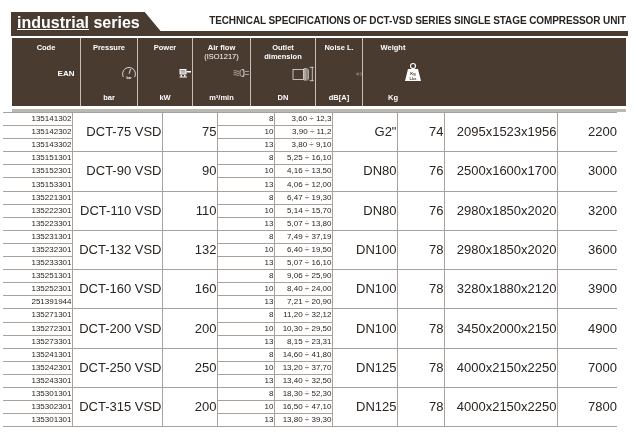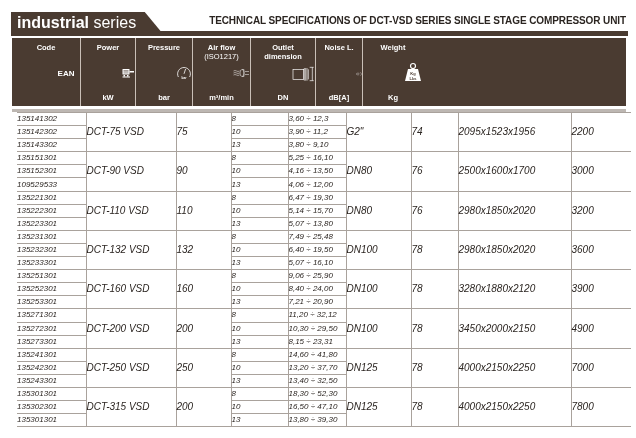--- a/index.html
+++ b/index.html
@@ -5,22 +5,22 @@
   * { box-sizing: border-box; margin: 0; padding: 0; }
   html, body { width: 636px; height: 438px; background: #ffffff; overflow: hidden; }
   body { font-family: "Liberation Sans", sans-serif; color: #2b2521; position: relative; }
 
   .title-tab {
     position: absolute; left: 11px; top: 12px; width: 152px; height: 22px;
     background: #4a3b31;
     clip-path: polygon(0 0, 88% 0, 100% 100%, 0 100%);
     color: #fff; padding-left: 6px; line-height: 22px; font-size: 16px;
   }
-  .title-tab b { font-weight: bold; }
-  .title-tab span.light { font-weight: normal; margin-top: 20px; }
+  .title-tab b { font-weight: bold; text-decoration: underline; }
+  .title-tab span.light { font-weight: bold; margin-top: 20px; }
   .title-bar {
     position: absolute; left: 11px; top: 31px; width: 617px; height: 5px; background: #4a3b31;
   }
   .doc-title {
     position: absolute; right: 10px; top: 15px; font-size: 10px; font-weight: bold;
     letter-spacing: -0.1px; color: #2b2521;
   }
 
   .header {
     position: absolute; left: 12px; top: 38px; width: 614px; height: 68px;
@@ -31,73 +31,73 @@
     font-size: 7.5px; font-weight: bold; height: 100%;
   }
   .hcell:last-child { border-right: none; }
   .hcell .top { position: absolute; top: 5px; left: 0; right: 0; line-height: 9px; }
   .hcell .mid { position: absolute; top: 30px; left: 0; right: 0; display: flex; justify-content: center; padding-left: 40px; }
   .hcell .bot { position: absolute; bottom: 4px; left: 0; right: 0; }
 
   .sep { position: absolute; left: 12px; top: 109px; width: 614px; height: 3px; background: #bdb7b2; }
 
   table.data {
-    position: absolute; left: 17px; top: 112px; width: 614px; border-collapse: collapse;
-    font-size: 8px; text-align: left; font-style: italic;
+    position: absolute; left: 3px; top: 112px; width: 614px; border-collapse: collapse;
+    font-size: 8px; text-align: right;
   }
   table.data td { border: 1px solid #a9a29c; height: 13.1px; padding: 0; line-height: 12px; }
   table.data td.code { border-left: none; }
   table.data td.w { border-right: none; }
   table.data tr.group-start td { border-top: 1.5px solid #a9a29c; }
-  table.data td.span { font-size: 10px; }
+  table.data td.span { font-size: 13px; }
 </style>
 </head>
 <body>
 
 <div class="title-tab"><b>industrial</b><span class="light"> series</span></div>
 <div class="title-bar"></div>
 <div class="doc-title">TECHNICAL SPECIFICATIONS OF DCT-VSD SERIES SINGLE STAGE COMPRESSOR UNIT</div>
 
 <div class="header">
   <div class="hcell" style="width:69px">
     <div class="top">Code</div>
     <div class="mid" style="top:31px;font-size:8px">EAN</div>
+  </div>
+  <div class="hcell" style="width:57px">
+    <div class="top">Pressure</div>
+    <div class="mid" style="top:26px">
+      <svg width="20" height="18" viewBox="0 0 20 18">
+          <g fill="none" stroke="#fff" stroke-width="1">
+            <path d="M3 14 A8 8 0 1 1 17 14"></path>
+            <line x1="10" y1="10" x2="12" y2="4"></line>
+          </g>
+          <text x="10" y="17" font-size="4" fill="#fff" text-anchor="middle" font-family="Liberation Sans, sans-serif">bar</text>
+        </svg>
+    </div>
+    <div class="bot">bar</div>
   </div>
   <div class="hcell" style="width:55px">
     <div class="top">Power</div>
     <div class="mid" style="top:26px">
       <svg width="28" height="18" viewBox="0 0 28 18">
           <g fill="#fff">
             <rect x="3" y="1" width="14" height="11" rx="1"></rect>
             <rect x="17" y="5" width="9" height="3"></rect>
             <rect x="5" y="13" width="3" height="3"></rect>
             <rect x="12" y="13" width="3" height="3"></rect>
             <rect x="3" y="16" width="15" height="2"></rect>
           </g>
           <g stroke="#4a3b31" stroke-width="1">
             <line x1="5" y1="4" x2="15" y2="4"></line>
             <line x1="5" y1="6.5" x2="15" y2="6.5"></line>
             <line x1="5" y1="9" x2="15" y2="9"></line>
           </g>
         </svg>
     </div>
     <div class="bot">kW</div>
-  </div>
-  <div class="hcell" style="width:57px">
-    <div class="top">Pressure</div>
-    <div class="mid" style="top:26px">
-      <svg width="20" height="18" viewBox="0 0 20 18">
-          <g fill="none" stroke="#fff" stroke-width="1">
-            <path d="M3 14 A8 8 0 1 1 17 14"></path>
-            <line x1="10" y1="10" x2="12" y2="4"></line>
-          </g>
-          <text x="10" y="17" font-size="4" fill="#fff" text-anchor="middle" font-family="Liberation Sans, sans-serif">bar</text>
-        </svg>
-    </div>
-    <div class="bot">bar</div>
   </div>
   <div class="hcell" style="width:58px">
     <div class="top">
         <div>Air flow</div>
         <div style="font-weight:normal">(ISO1217)</div>
       </div>
     <div class="mid" style="top:26px">
       <svg width="34" height="18" viewBox="0 0 34 18">
           <g fill="none" stroke="#fff" stroke-width="1">
             <path d="M1 5 q3 -2 6 0 t6 0"></path>
@@ -210,21 +210,21 @@
         <td class="span" rowspan="3">76</td>
         <td class="span" rowspan="3">2500x1600x1700</td>
         <td class="span w" rowspan="3">3000</td>
       </tr>
       <tr>
         <td class="code">135152301</td>
         <td>10</td>
         <td>4,16 ÷ 13,50</td>
       </tr>
       <tr>
-        <td class="code">109529533</td>
+        <td class="code">135153301</td>
         <td>13</td>
         <td>4,06 ÷ 12,00</td>
       </tr>
       <tr class="group-start">
         <td class="code">135221301</td>
         <td class="span" rowspan="3">DCT-110 VSD</td>
         <td class="span" rowspan="3">110</td>
         <td>8</td>
         <td>6,47 ÷ 19,30</td>
         <td class="span" rowspan="3">DN80</td>
@@ -240,21 +240,21 @@
       <tr>
         <td class="code">135223301</td>
         <td>13</td>
         <td>5,07 ÷ 13,80</td>
       </tr>
       <tr class="group-start">
         <td class="code">135231301</td>
         <td class="span" rowspan="3">DCT-132 VSD</td>
         <td class="span" rowspan="3">132</td>
         <td>8</td>
-        <td>7,49 ÷ 25,48</td>
+        <td>7,49 ÷ 37,19</td>
         <td class="span" rowspan="3">DN100</td>
         <td class="span" rowspan="3">78</td>
         <td class="span" rowspan="3">2980x1850x2020</td>
         <td class="span w" rowspan="3">3600</td>
       </tr>
       <tr>
         <td class="code">135232301</td>
         <td>10</td>
         <td>6,40 ÷ 19,50</td>
       </tr>
@@ -273,21 +273,21 @@
         <td class="span" rowspan="3">78</td>
         <td class="span" rowspan="3">3280x1880x2120</td>
         <td class="span w" rowspan="3">3900</td>
       </tr>
       <tr>
         <td class="code">135252301</td>
         <td>10</td>
         <td>8,40 ÷ 24,00</td>
       </tr>
       <tr>
-        <td class="code">135253301</td>
+        <td class="code">251391944</td>
         <td>13</td>
         <td>7,21 ÷ 20,90</td>
       </tr>
       <tr class="group-start">
         <td class="code">135271301</td>
         <td class="span" rowspan="3">DCT-200 VSD</td>
         <td class="span" rowspan="3">200</td>
         <td>8</td>
         <td>11,20 ÷ 32,12</td>
         <td class="span" rowspan="3">DN100</td>

